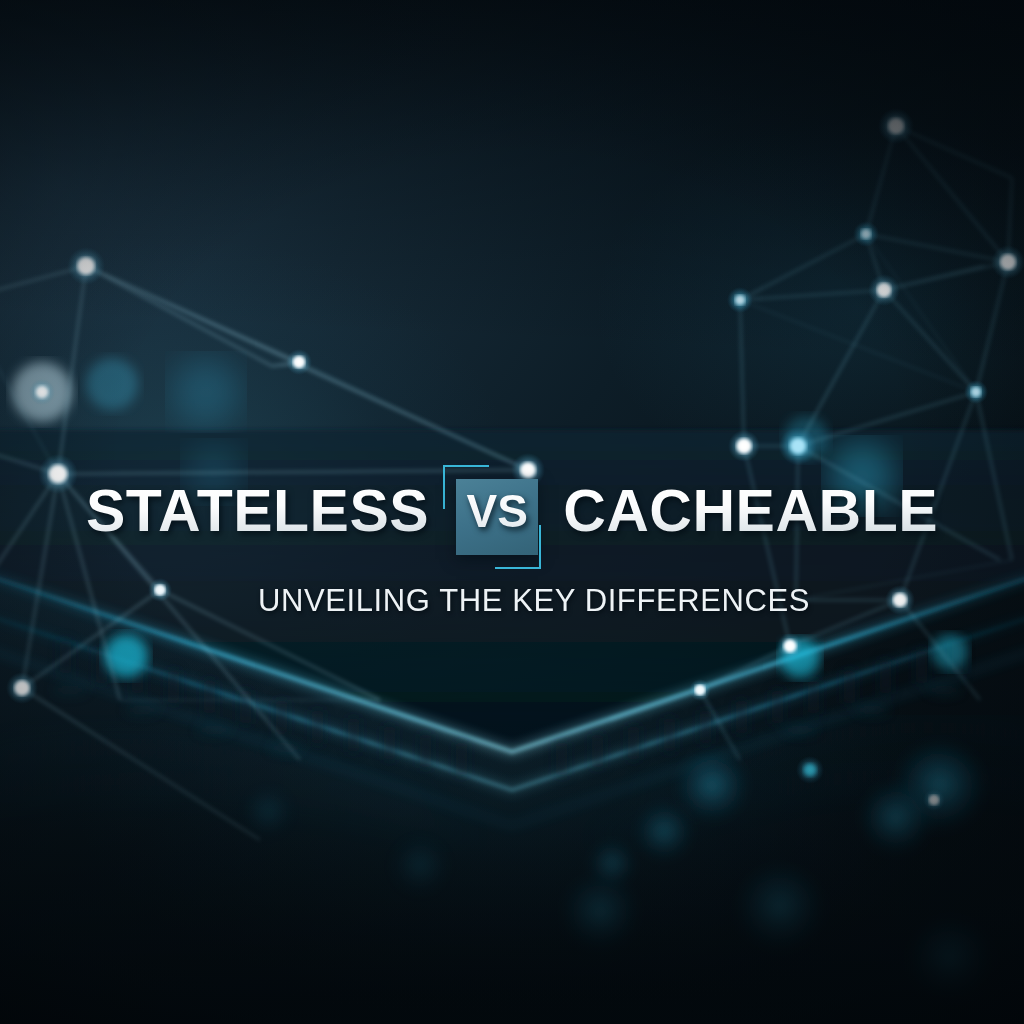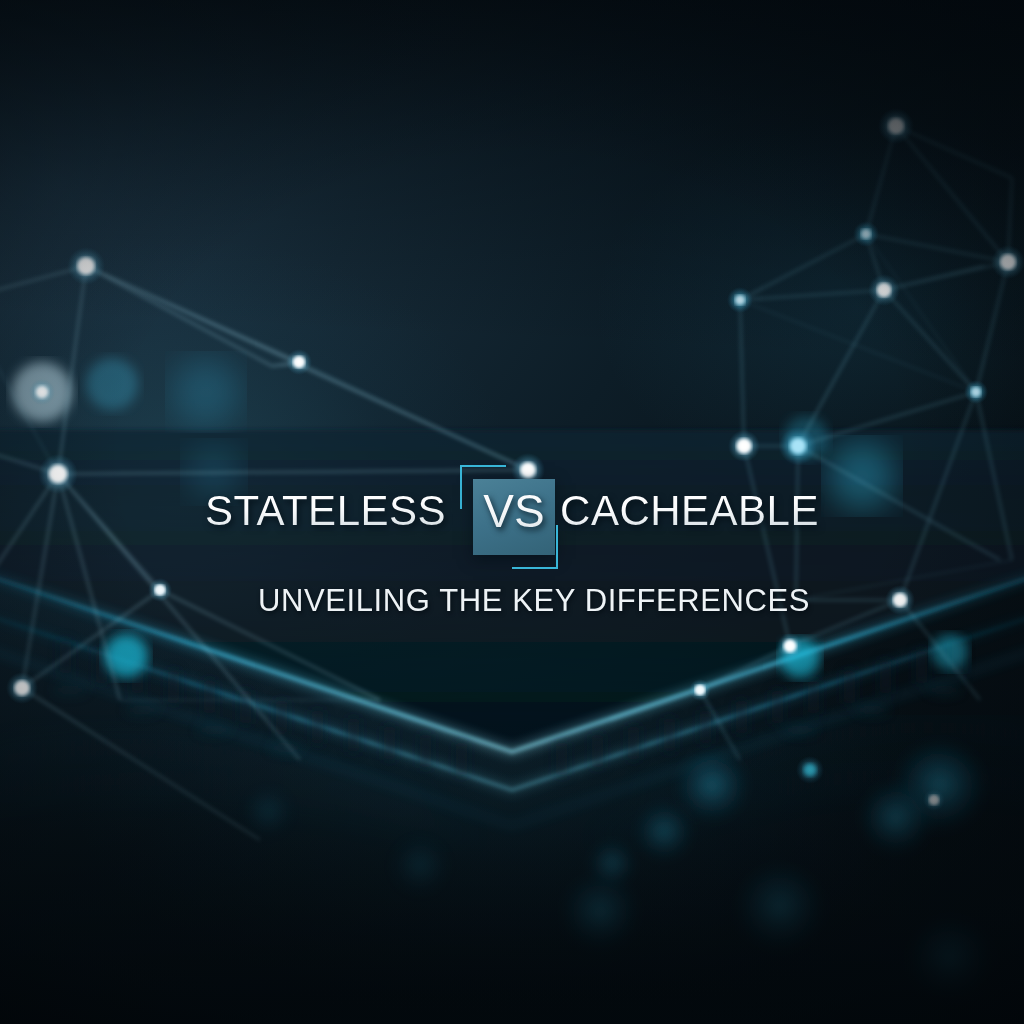--- a/index.html
+++ b/index.html
@@ -69,34 +69,34 @@
     top: 468px;
     height: 86px;
     display: flex;
     align-items: center;
     justify-content: center;
     gap: 0px;
     white-space: nowrap;
   }
 
   .word {
-    font-size: 42px;
-    font-weight: 400;
+    font-size: 59px;
+    font-weight: 700;
     letter-spacing: 0.5px;
     line-height: 1;
     background: linear-gradient(178deg, #ffffff 0%, #fbfcfd 42%, #dfe6ea 78%, #cdd6dc 100%);
     -webkit-background-clip: text;
     background-clip: text;
     color: transparent;
     text-shadow: none;
     filter: drop-shadow(2px 3px 3px rgba(0,10,16,0.75));
   }
 
   .word-left  { padding-right: 14px; }
-  .word-right { padding-left: 4px; }
+  .word-right { padding-left: 24px; }
 
   
   .vs-wrap {
     position: relative;
     width: 96px;
     height: 96px;
     flex: 0 0 auto;
     display: flex;
     align-items: center;
     justify-content: center;
@@ -128,21 +128,21 @@
   .vs-bracket-br {
     right: -2px;
     bottom: -10px;
     border-width: 0 2px 2px 0;
   }
 
   .vs-label {
     position: relative;
     z-index: 3;
     font-size: 46px;
-    font-weight: 400;
+    font-weight: 700;
     letter-spacing: 0px;
     line-height: 1;
     margin-left: 12px;
     background: linear-gradient(178deg, #ffffff 0%, #f4f7f9 55%, #dde5ea 100%);
     -webkit-background-clip: text;
     background-clip: text;
     color: transparent;
     filter: drop-shadow(2px 3px 3px rgba(0,14,22,0.8));
   }
 

